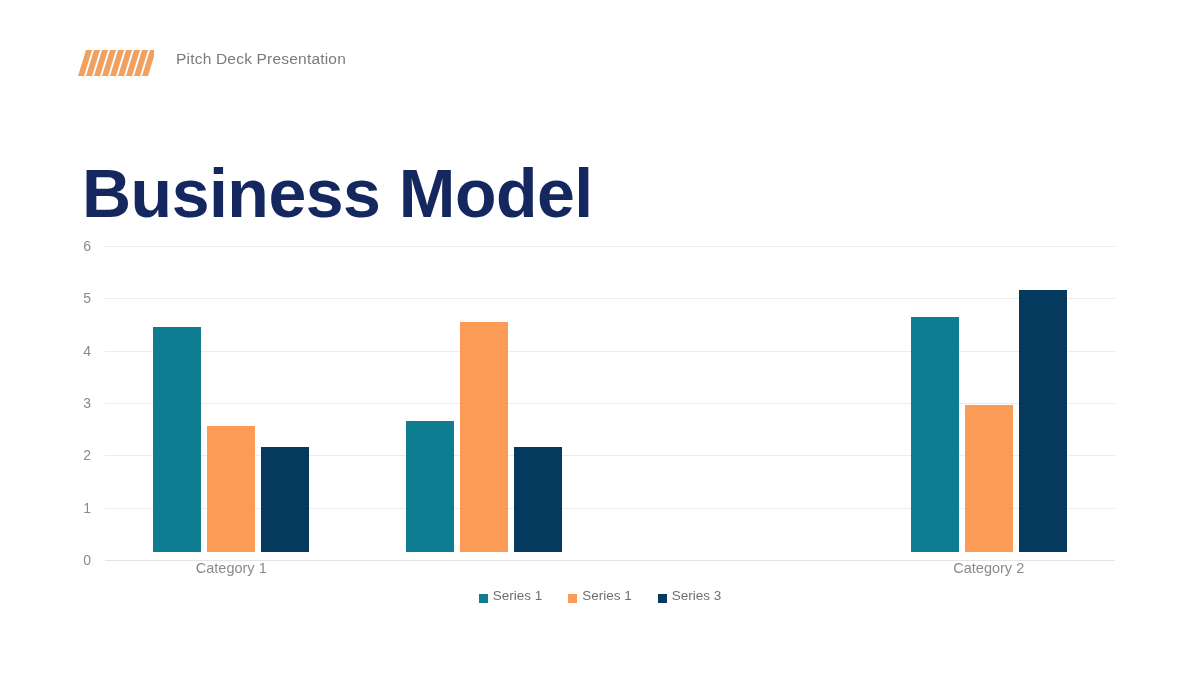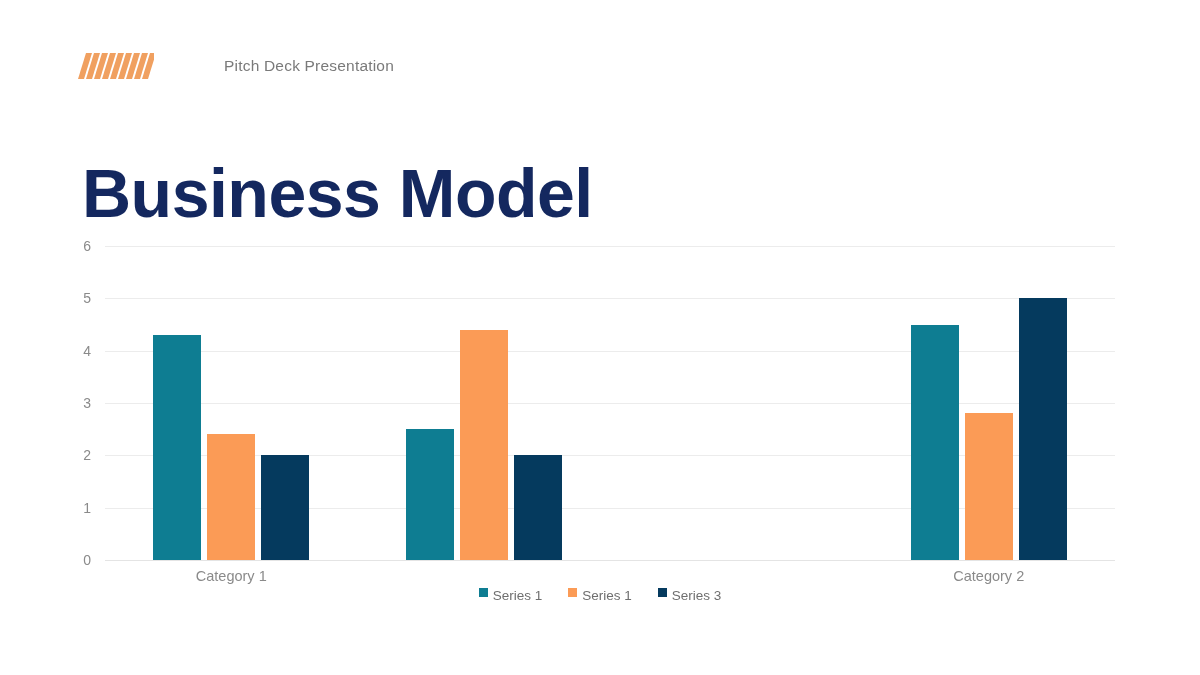--- a/index.html
+++ b/index.html
@@ -23,22 +23,21 @@
     background: #ffffff;
   }
 
   
   .header {
     position: absolute;
     left: 78px;
     top: 50px;
     height: 32px;
     display: flex;
-    align-items: center;
-    gap: 48px;
+    align-items: flex-start;
   }
   .logo-mark {
     width: 76px;
     height: 26px;
     display: block;
   }
   .header-label {
     margin-left: 22px;
     font-size: 15.5px;
     color: #7a7a7a;
@@ -88,21 +87,21 @@
     position: absolute;
     right: 100%;
     margin-right: 14px;
     transform: translateY(-50%);
     font-size: 14px;
     color: #8a8a8a;
     white-space: nowrap;
   }
   .group {
     position: absolute;
-    bottom: 0;
+    bottom: 8px;
     top: 0;
   }
   .bar {
     position: absolute;
     bottom: 0;
     width: 48px;
   }
   .bar.s1 { background: #0e7d92; }
   .bar.s2 { background: #fb9b56; }
   .bar.s3 { background: #053a5e; }
@@ -124,21 +123,21 @@
     left: 0;
     top: 356px;
     width: 1200px;
     display: flex;
     justify-content: center;
     align-items: center;
     gap: 26px;
   }
   .legend-item {
     display: flex;
-    align-items: flex-start;
+    align-items: flex-end;
     gap: 5px;
   }
   .legend-swatch {
     width: 9px;
     height: 9px;
     display: block;
   }
   .legend-text {
     font-size: 13.5px;
     color: #6f6f6f;

